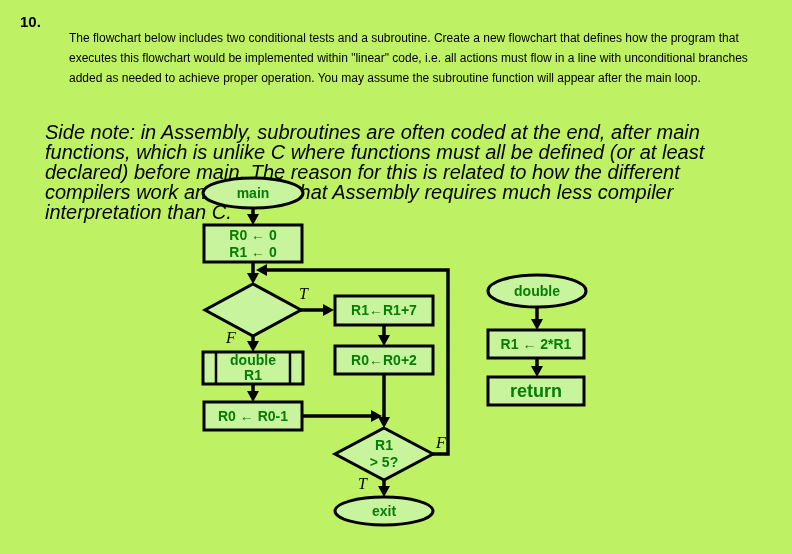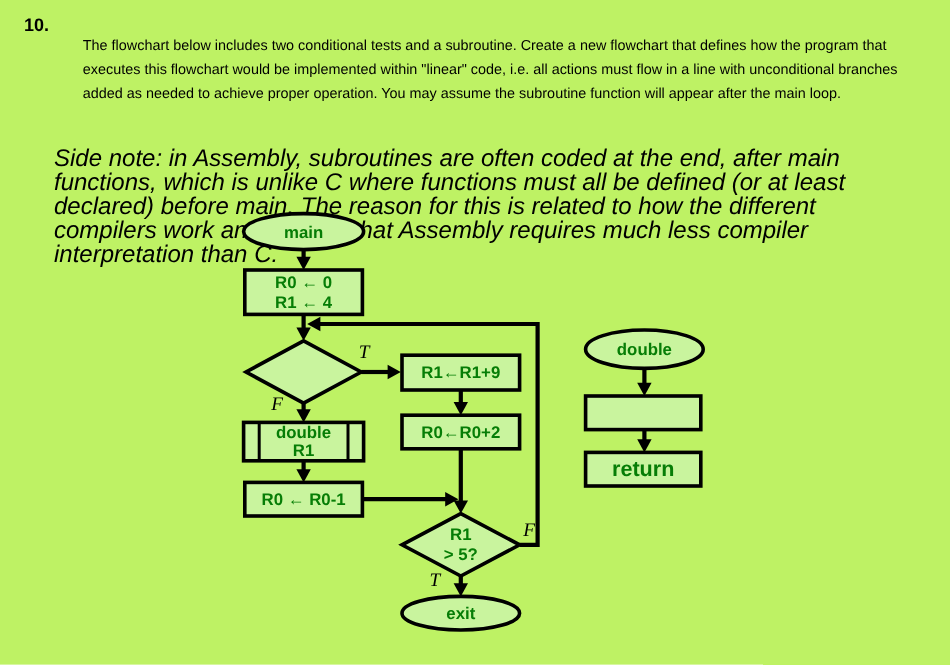--- a/index.html
+++ b/index.html
@@ -142,46 +142,47 @@
     <ellipse class="shape" cx="384" cy="511" rx="49" ry="14"></ellipse>
     <ellipse class="shape" cx="537" cy="291" rx="49" ry="16"></ellipse>
     <rect class="shape" x="488" y="330" width="96" height="28"></rect>
     <rect class="shape" x="488" y="377" width="96" height="28"></rect>
   </svg>
 
   <div class="node-label" style="left:203px;top:178px;width:100px;height:31px;">main</div>
 
   <div class="node-label" style="left:204px;top:225px;width:98px;height:37px;border-radius:11px;">
     <div>R0 ← 0</div>
-    <div>R1 ← 4</div>
+    <div>R1 ← 0</div>
   </div>
 
 
   <div class="tf" style="left:299px;top:285px;">T</div>
   <div class="tf" style="left:226px;top:329px;">F</div>
 
   <div class="node-label tight" style="left:203px;top:352px;width:100px;height:32px;">
     <div>double</div>
     <div>R1</div>
   </div>
 
   <div class="node-label" style="left:204px;top:402px;width:98px;height:28px;">R0 ← R0-1</div>
 
-  <div class="node-label" style="left:335px;top:296px;width:98px;height:29px;">R1←R1+9</div>
+  <div class="node-label" style="left:335px;top:296px;width:98px;height:29px;">R1←R1+7</div>
 
   <div class="node-label" style="left:335px;top:346px;width:98px;height:28px;">R0←R0+2</div>
 
   <div class="node-label" style="left:335px;top:428px;width:98px;height:52px;">
     <div>R1</div>
     <div>&gt; 5?</div>
   </div>
 
   <div class="tf" style="left:436px;top:434px;">F</div>
   <div class="tf" style="left:358px;top:475px;">T</div>
 
   <div class="node-label" style="left:335px;top:497px;width:98px;height:28px;">exit</div>
 
   <div class="node-label" style="left:488px;top:275px;width:98px;height:32px;">double</div>
 
+  <div class="node-label" style="left:488px;top:330px;width:96px;height:28px;">R1 ← 2*R1</div>
 
   <div class="node-label big" style="left:488px;top:377px;width:96px;height:28px;">return</div>
 
 </div>
 
 </body></html>

